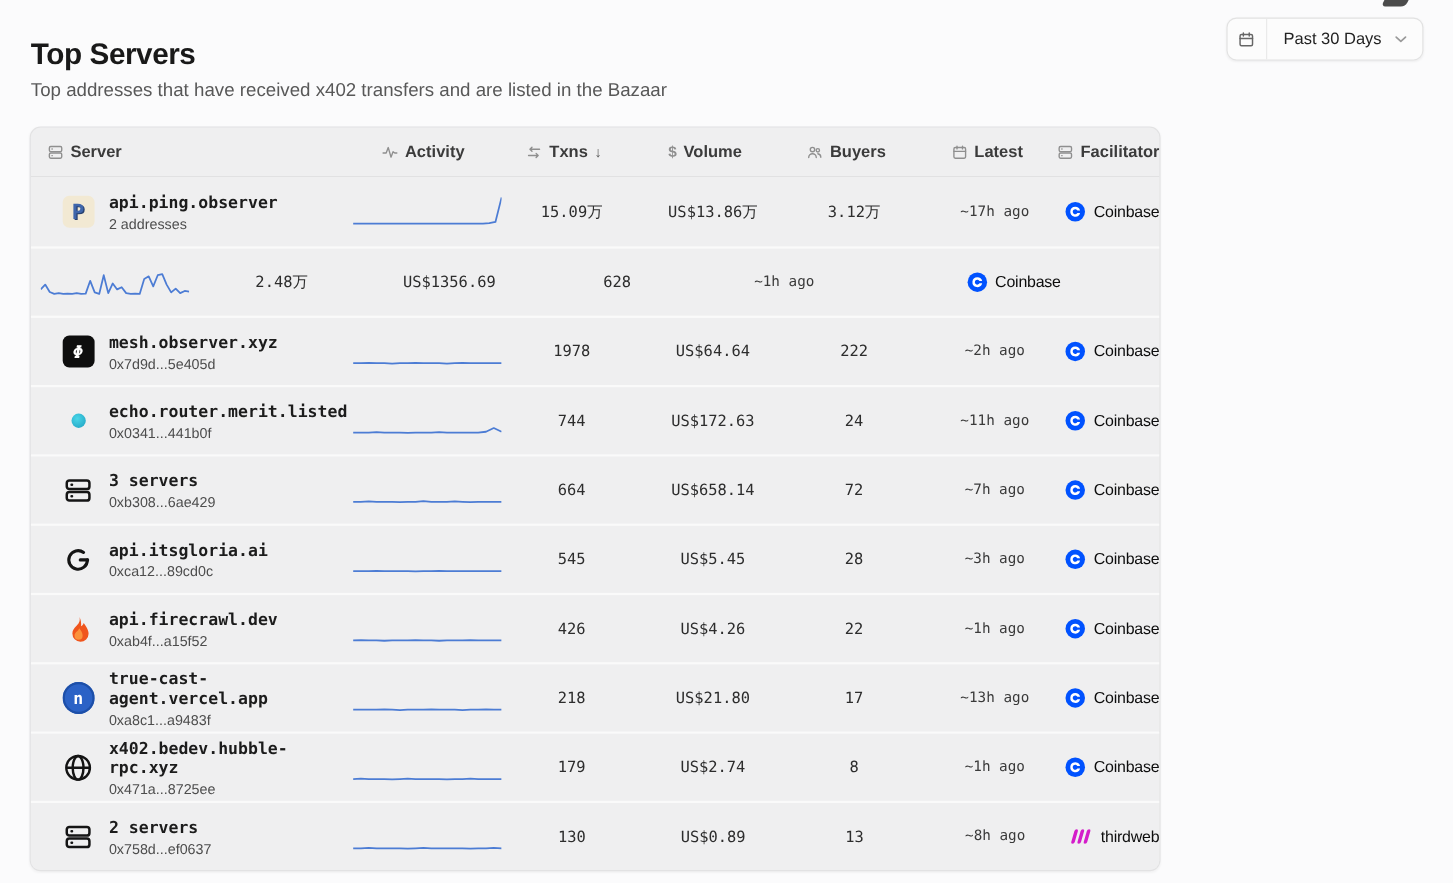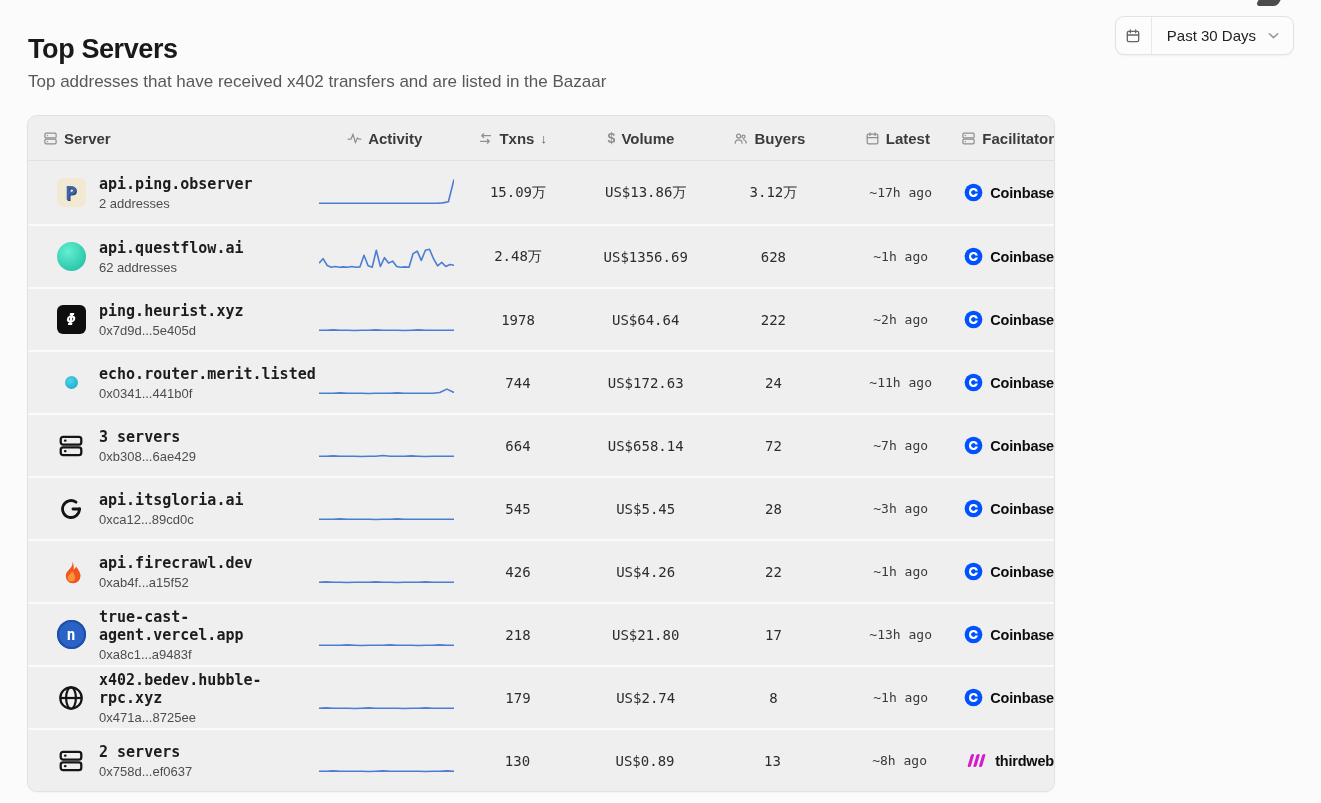--- a/index.html
+++ b/index.html
@@ -69,21 +69,21 @@
 
   .spark { width:135px; height:34px; display:block; }
 
   .num { font-family:"DejaVu Sans Mono", monospace; font-size:14px; color:#2d2d2d; }
   .latest { font-size:13px; color:#3a3a3a; }
 
   .fac { gap:7px; }
   .fac-logo { display:flex; align-items:center; }
   .fac-logo svg { width:19px; height:19px; }
   .fac-logo.wide svg { width:25px; height:17px; }
-  .fac-label { font-weight:700; font-size:14.5px; color:#0d0d0d; letter-spacing:-0.2px; }
+  .fac-label { font-weight:400; font-size:14.5px; color:#0d0d0d; letter-spacing:-0.2px; }
 
   
   .logo-box { width:29px; height:29px; border-radius:6px; display:flex; align-items:center;
     justify-content:center; font-weight:700; font-family:"DejaVu Sans Mono", monospace; }
   .logo-box.ping { background:#f2e9d3; color:#3f66ab; font-size:19px; text-shadow:1px 1px 0 #27406e; }
   .logo-box.heurist { background:#0e0e0e; color:#ffffff; font-size:16px; font-style:italic; }
   .logo-circle { border-radius:50%; display:flex; align-items:center; justify-content:center; }
   .logo-circle.quest { width:29px; height:29px;
     background:radial-gradient(circle at 38% 32%, #63efd2, #2fc9ad 70%, #25b39d); }
   .logo-circle.truecast { width:29px; height:29px; background:#2b62c6; color:#fff;
@@ -211,29 +211,20 @@
           <svg viewBox="0 0 24 24">
             <circle cx="12" cy="12" r="11.2" fill="#0052ff"></circle>
             <path d="M12 6.3a5.7 5.7 0 1 0 5.55 7.1h-3.1a2.85 2.85 0 1 1 0-2.8h3.1A5.7 5.7 0 0 0 12 6.3z" fill="#fff"></path>
           </svg>
         </span>
       <span class="fac-label">Coinbase</span>
     </div>
   </div>
 
   <div class="row">
-    <div class="cell server col-server">
-      <span class="favicon">
-          <span class="logo-circle quest"></span>
-        </span>
-      <div>
-          <div class="srv-name">api.questflow.ai</div>
-           <div class="srv-sub">62 addresses</div>
-        </div>
-    </div>
     <div class="cell col-activity">
         <svg class="spark" viewBox="0 0 135 34">
           <polyline points="0.0,23.1 4.1,18.7 8.2,25.5 12.3,27.2 16.4,26.5 20.5,27.2 24.5,26.9 28.6,27.2 32.7,26.5 36.8,27.2 40.9,26.9 45.0,15.3 49.1,25.8 53.2,27.2 57.3,10.2 61.4,26.5 65.5,17.7 69.5,23.1 73.6,21.1 77.7,26.5 81.8,27.2 85.9,26.9 90.0,27.2 94.1,13.6 98.2,11.2 102.3,20.4 106.4,10.2 110.5,9.2 114.5,18.7 118.6,25.8 122.7,22.4 126.8,26.5 130.9,24.5 135.0,25.2" fill="none" stroke="#4c7cd4" stroke-width="1.6" stroke-linejoin="round"></polyline>
         </svg>
       </div>
     <div class="cell num col-txns">2.48万</div>
     <div class="cell num col-volume">US$1356.69</div>
     <div class="cell num col-buyers">628</div>
     <div class="cell num latest col-latest">~1h ago</div>
     <div class="cell fac col-fac">
@@ -246,21 +237,21 @@
       <span class="fac-label">Coinbase</span>
     </div>
   </div>
 
   <div class="row">
     <div class="cell server col-server">
       <span class="favicon">
           <span class="logo-box heurist">Φ</span>
         </span>
       <div>
-          <div class="srv-name">ping.heurist.xyz</div>
+          <div class="srv-name">mesh.observer.xyz</div>
            <div class="srv-sub">0x7d9d...5e405d</div>
         </div>
     </div>
     <div class="cell col-activity">
         <svg class="spark" viewBox="0 0 135 34">
           <polyline points="0.0,27.2 7.1,27.2 14.2,26.9 21.3,27.2 28.4,27.2 35.5,27.5 42.6,27.2 49.7,27.2 56.8,26.9 63.9,27.2 71.1,27.2 78.2,27.2 85.3,27.5 92.4,27.2 99.5,26.9 106.6,27.2 113.7,27.2 120.8,27.2 127.9,27.2 135.0,27.2" fill="none" stroke="#4c7cd4" stroke-width="1.6" stroke-linejoin="round"></polyline>
         </svg>
       </div>
     <div class="cell num col-txns">1978</div>
     <div class="cell num col-volume">US$64.64</div>

